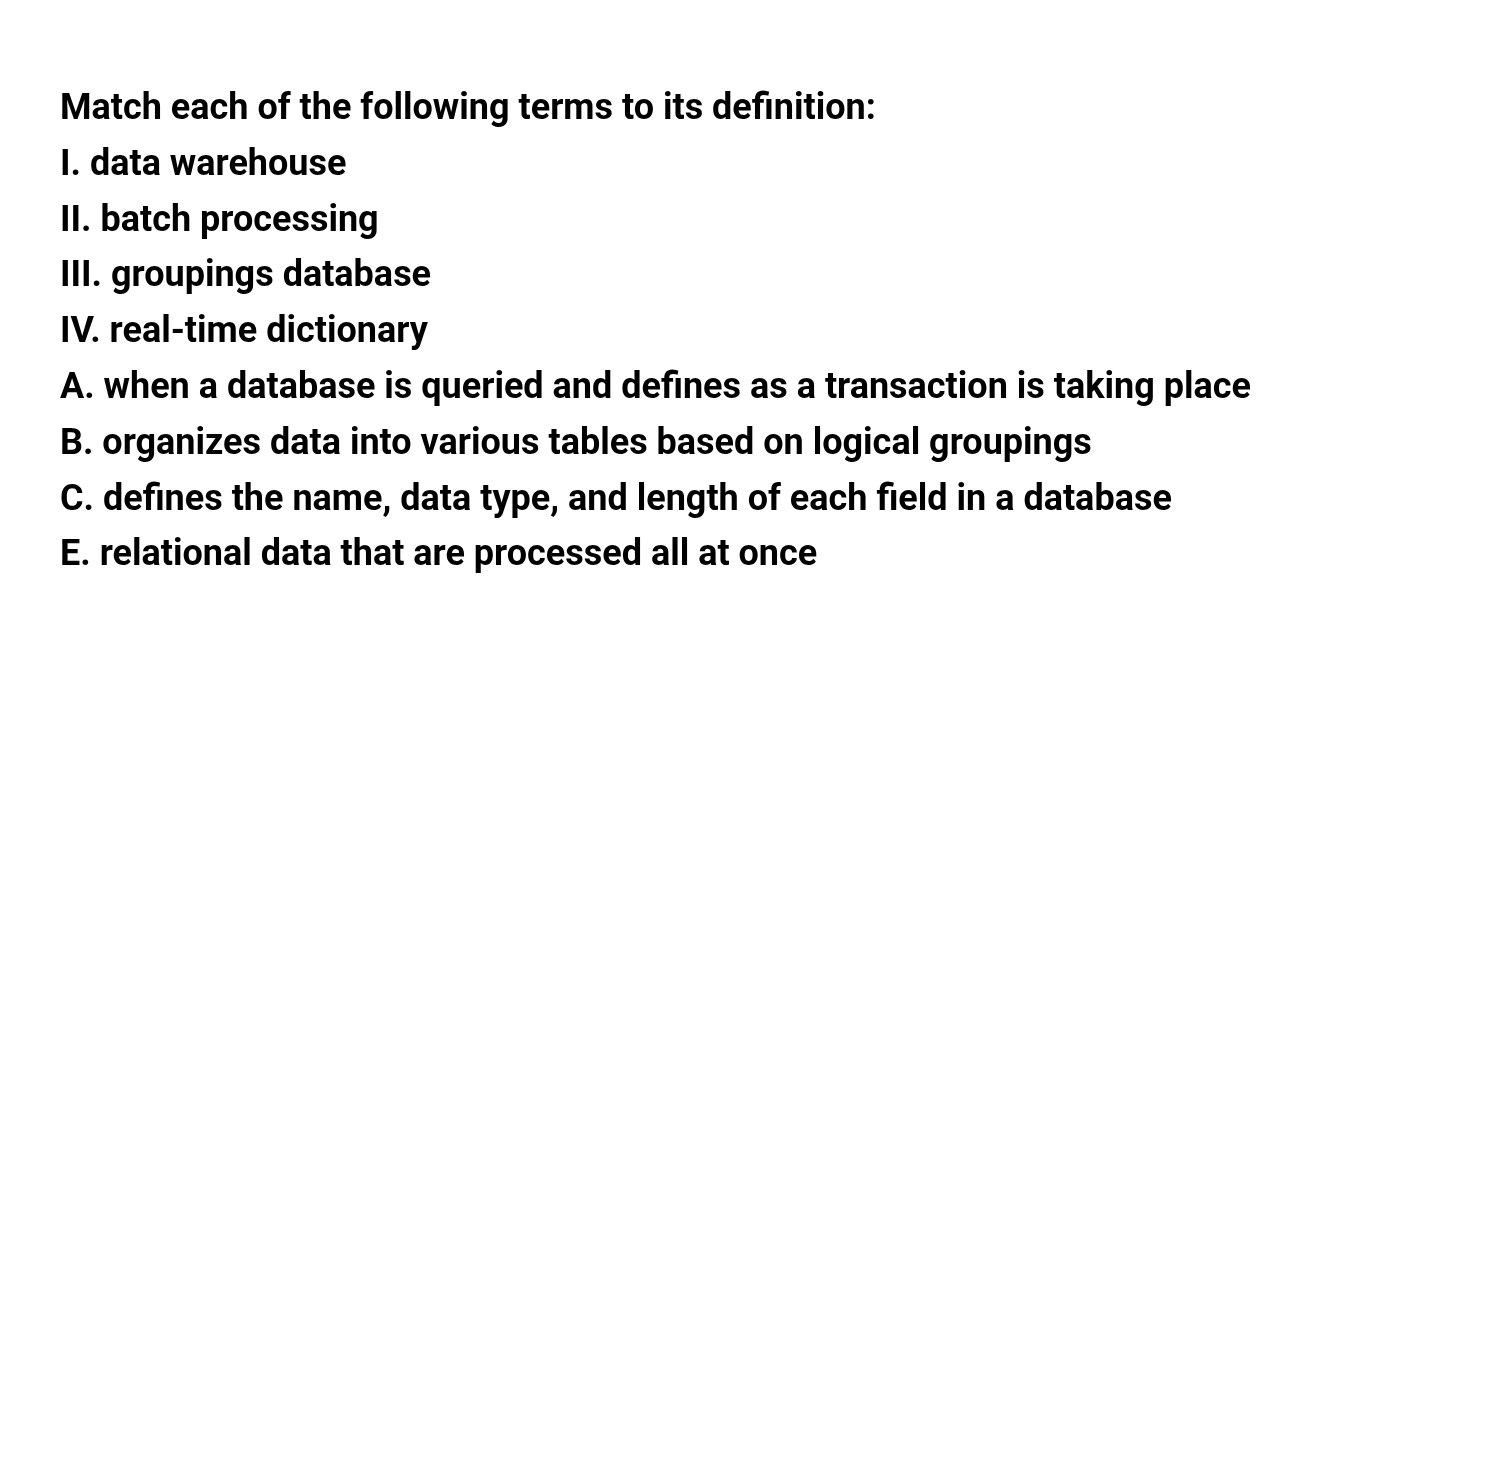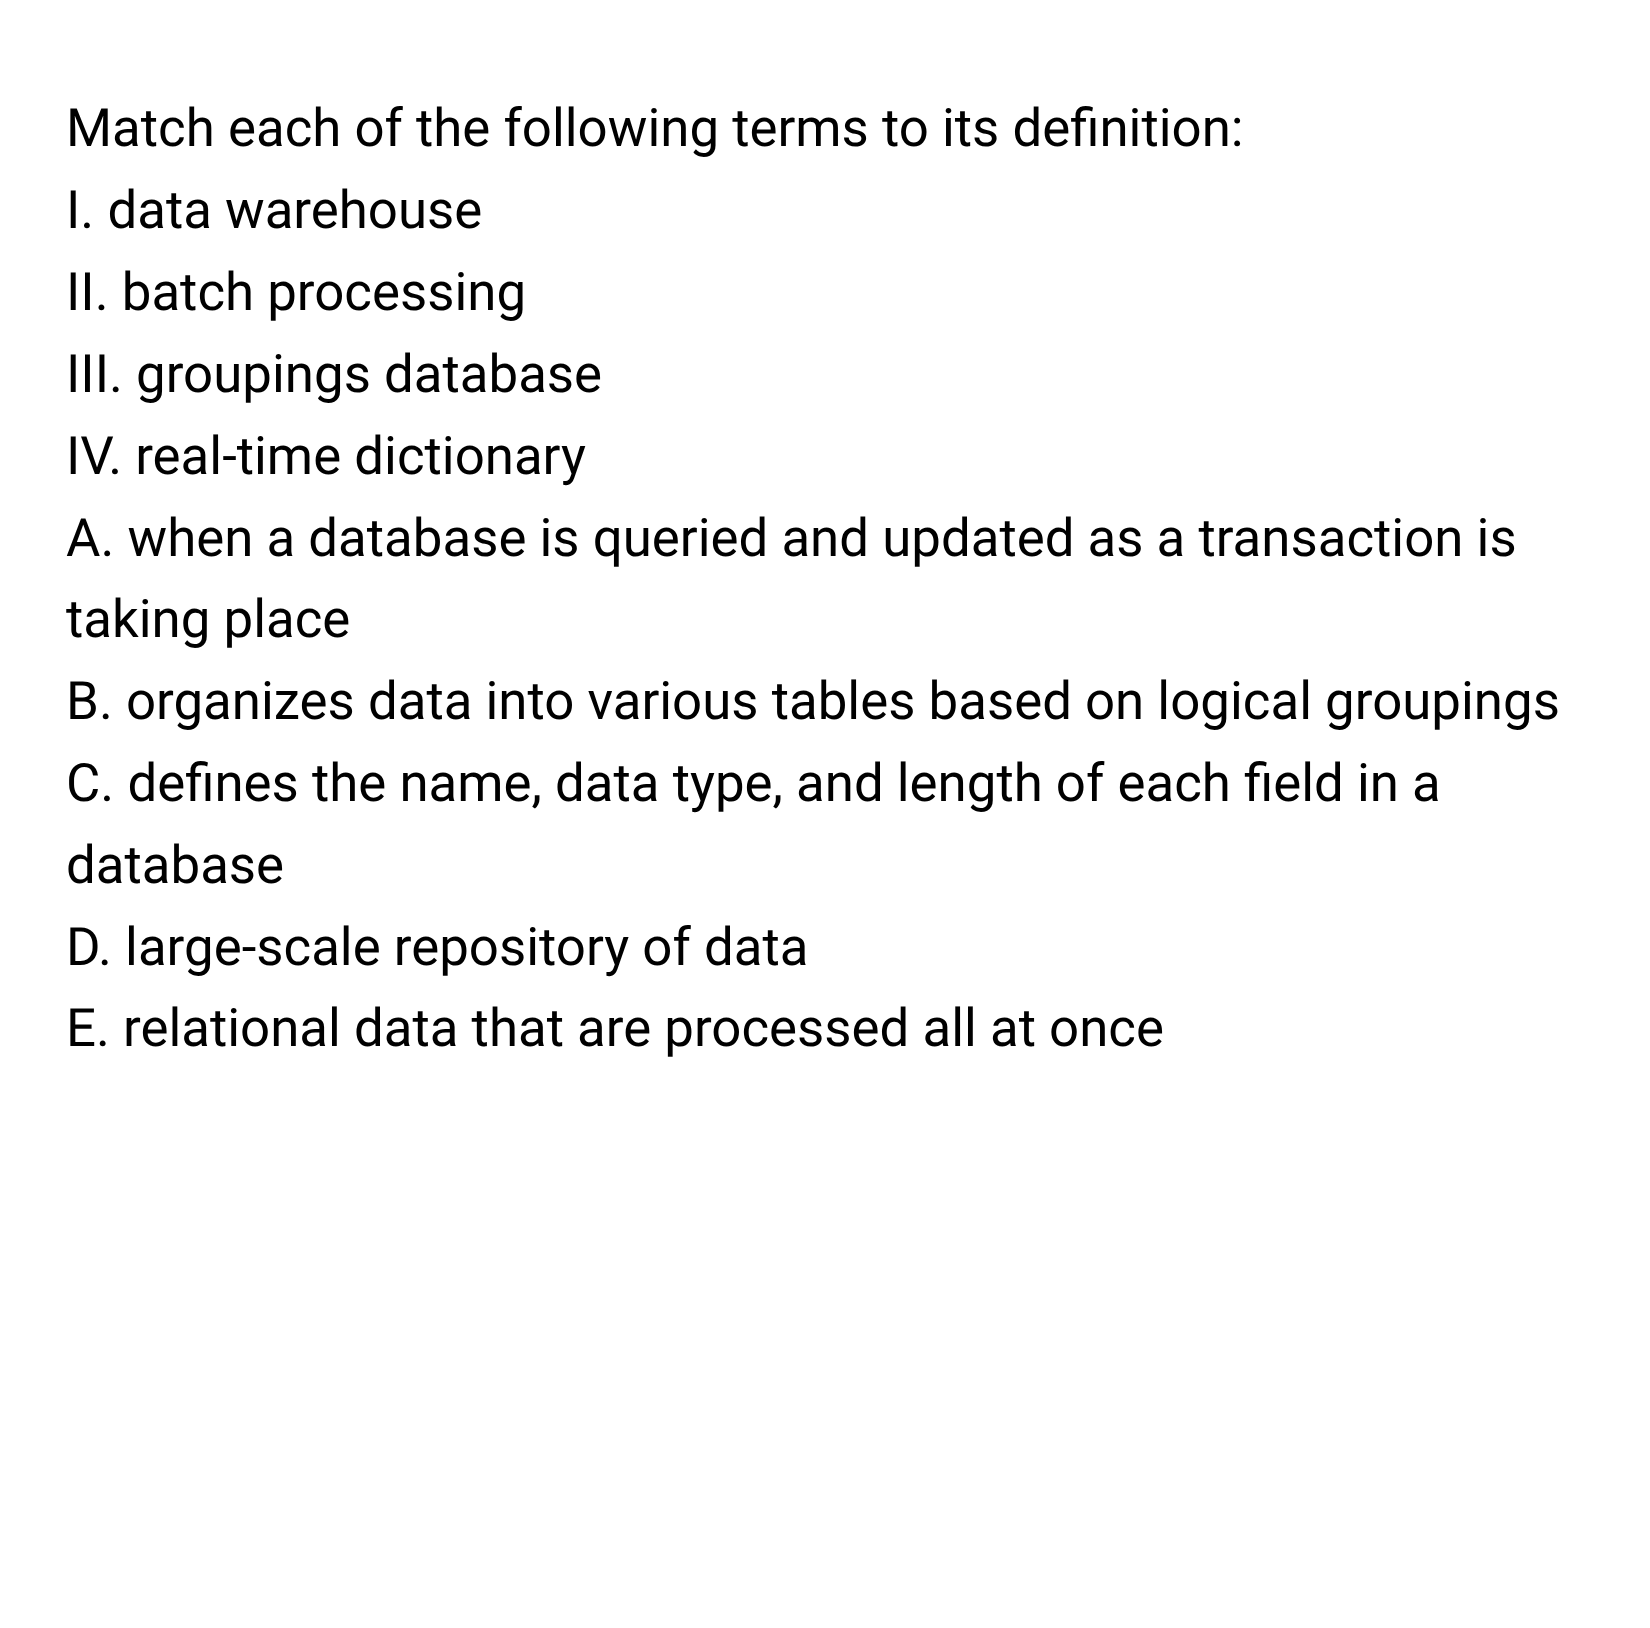--- a/index.html
+++ b/index.html
@@ -9,35 +9,34 @@
     }
     body {
       background: #ffffff;
       font-family: -apple-system, BlinkMacSystemFont, "Segoe UI", Roboto, Helvetica, Arial, sans-serif;
       color: #000000;
       width: 1500px;
       height: 1480px;
       padding: 80px 60px;
     }
     .content {
-      font-size: 48px;
+      font-size: 36px;
       line-height: 1.55;
-      font-weight: 400;
+      font-weight: 700;
     }
     .line {
       display: block;
     }
   </style>
 </head>
 <body>
 
 <div class="content">
   <span class="line">Match each of the following terms to its definition:</span>
   <span class="line">I. data warehouse</span>
   <span class="line">II. batch processing</span>
   <span class="line">III. groupings database</span>
   <span class="line">IV. real-time dictionary</span>
-  <span class="line">A. when a database is queried and updated as a transaction is taking place</span>
+  <span class="line">A. when a database is queried and defines as a transaction is taking place</span>
   <span class="line">B. organizes data into various tables based on logical groupings</span>
   <span class="line">C. defines the name, data type, and length of each field in a database</span>
-  <span class="line">D. large-scale repository of data</span>
   <span class="line">E. relational data that are processed all at once</span>
 </div>
 
 </body></html>

